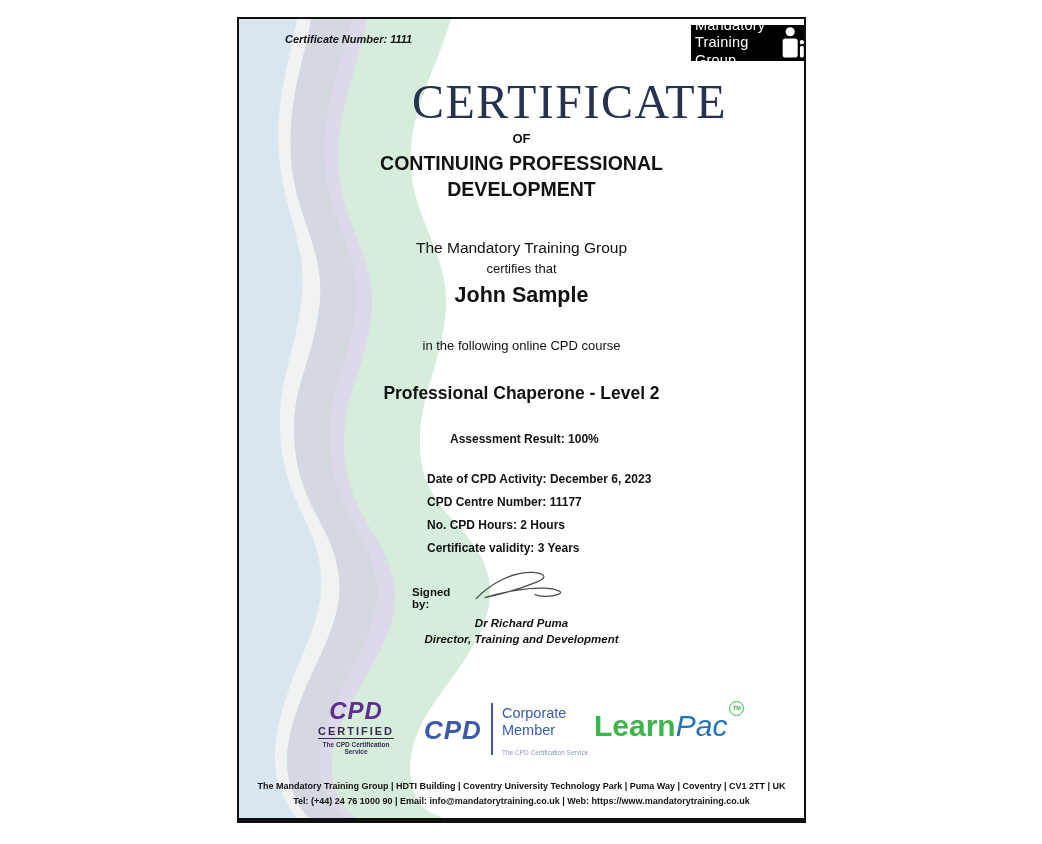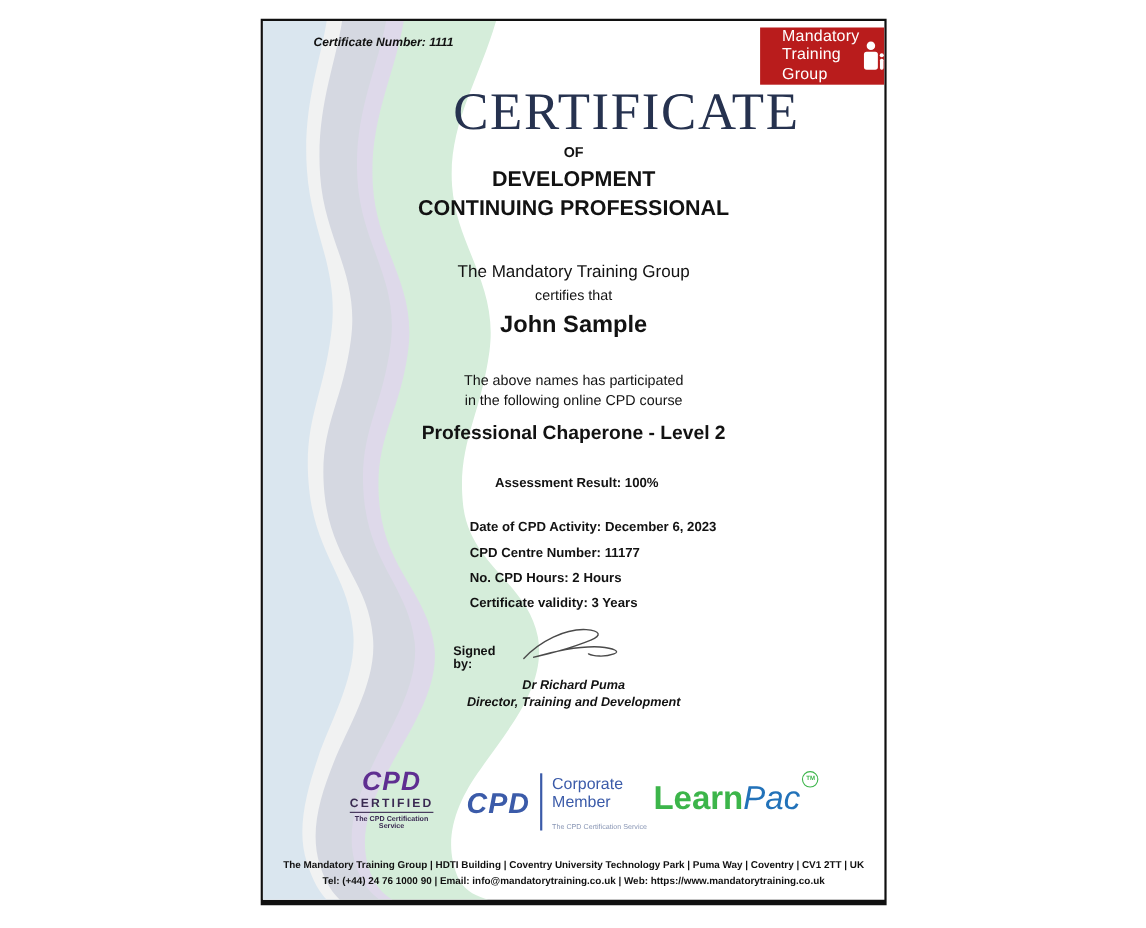--- a/index.html
+++ b/index.html
@@ -7,22 +7,22 @@
   .certificate{
     position:absolute;left:237px;top:17px;width:565px;height:799px;
     background:#ffffff;border:2px solid #101010;border-bottom:5px solid #101010;
     overflow:hidden;
   }
   .waves{position:absolute;left:0;top:0;width:100%;height:100%;}
   .cert-number{
     position:absolute;top:14px;left:46px;font-size:11px;font-weight:bold;font-style:italic;color:#111;
   }
   .brand-logo{
-    position:absolute;top:6px;right:0;width:113px;height:52px;background:#b91c1c;
-    display:flex;align-items:center;padding-left:20px;box-sizing:border-box;
+    position:absolute;top:6px;right:0;width:113px;height:36px;background:#000000;
+    display:flex;align-items:center;padding-left:4px;box-sizing:border-box;
   }
   .brand-text{color:#fff;font-size:14.5px;line-height:1.18;letter-spacing:.2px;}
   .brand-icon{margin-left:3px;}
   .title{
     position:absolute;top:55px;left:0;width:100%;text-align:center;
     font-family:"Liberation Serif",serif;font-size:48px;color:#26324f;letter-spacing:1.5px;font-weight:400;padding-left:48px;
   }
   .of{position:absolute;top:112px;left:0;width:100%;text-align:center;font-size:13px;font-weight:bold;color:#121212;}
   .subtitle{position:absolute;top:131px;left:0;width:100%;text-align:center;font-size:19.5px;font-weight:bold;color:#121212;line-height:26px;}
   .issuer{position:absolute;top:220px;left:0;width:100%;text-align:center;font-size:15.5px;color:#121212;}
@@ -78,30 +78,29 @@
       <circle cx="11" cy="6.5" r="5.5" fill="#fff"></circle>
       <rect x="2" y="14.5" width="18" height="23" rx="3.5" fill="#fff"></rect>
       <circle cx="25" cy="19" r="2.6" fill="#fff"></circle>
       <rect x="22.7" y="23.5" width="4.6" height="14" rx="2" fill="#fff"></rect>
     </svg>
   </div>
 
   <div class="title">CERTIFICATE</div>
   <div class="of">OF</div>
   <div class="subtitle">
+    <div>CONTINUING PROFESSIONAL</div>
     <div>DEVELOPMENT</div>
-    <div>CONTINUING PROFESSIONAL</div>
   </div>
 
   <div class="issuer">The Mandatory Training Group</div>
   <div class="certifies">certifies that</div>
   <div class="recipient">John Sample</div>
 
   <div class="participation">
-    <div>The above names has participated</div>
     <div>in the following online CPD course</div>
   </div>
 
   <div class="course">Professional Chaperone - Level 2</div>
   <div class="assessment">Assessment Result: 100%</div>
 
   <div class="details">
     <div>Date of CPD Activity: December 6, 2023</div>
     <div>CPD Centre Number: 11177</div>
     <div>No. CPD Hours: 2 Hours</div>

